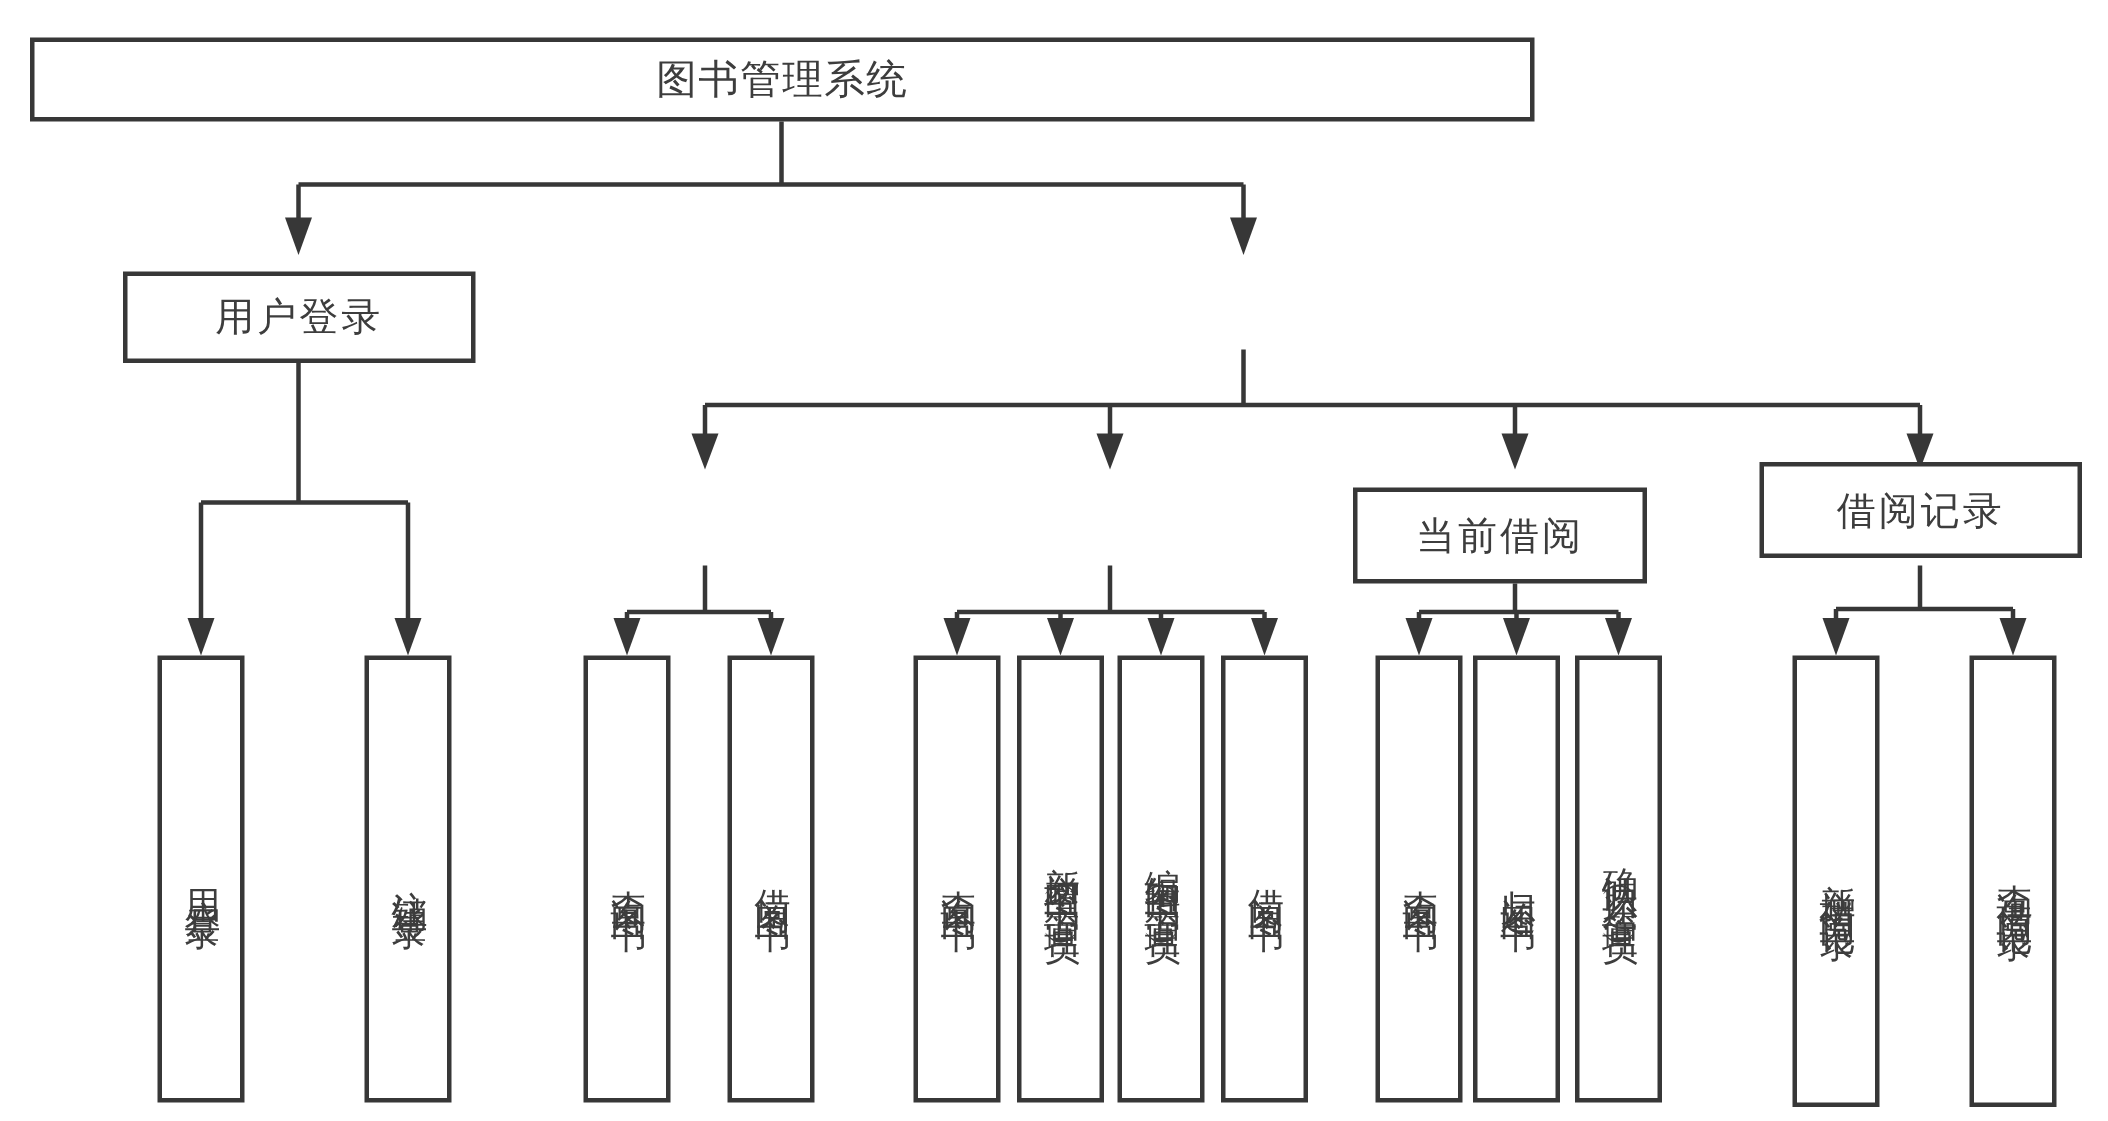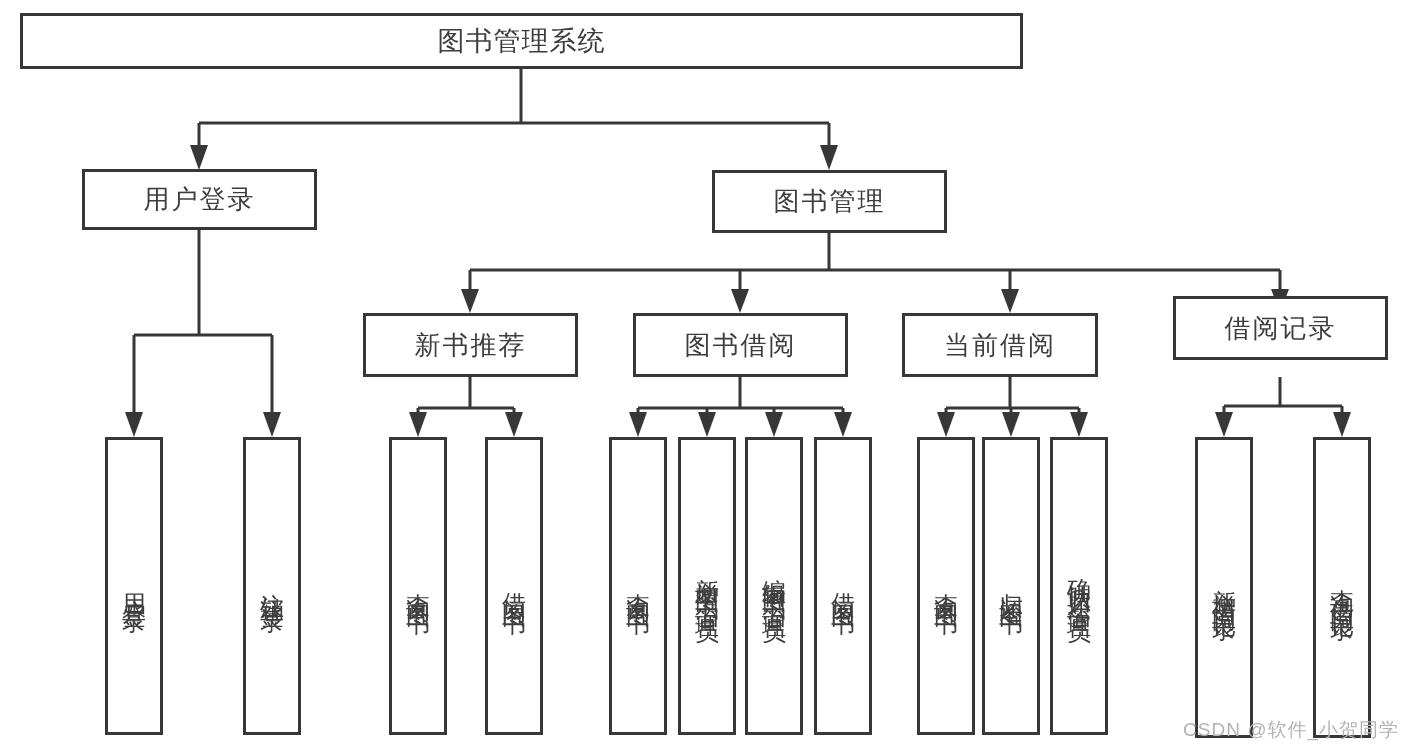--- a/index.html
+++ b/index.html
@@ -15,21 +15,21 @@
   .node{
     position:absolute;
     box-sizing:border-box;
     border:3px solid #373737;
     background:#ffffff;
     display:flex;align-items:center;justify-content:center;
     text-align:center;
     color:#3d3d3d;
     z-index:2;
   }
-  .node.h{font-size:26px;letter-spacing:2px;white-space:nowrap;}
+  .node.h{font-size:26px;letter-spacing:2px;white-space:nowrap;margin-top:12px;}
   .node.title{font-size:27px;letter-spacing:1px;}
   .node.v{
     writing-mode:vertical-rl;
     text-orientation:mixed;
     font-size:24px;
     letter-spacing:6px;
     line-height:1;
   }
   #watermark{
     position:absolute;
@@ -89,24 +89,21 @@
       <polygon points="1070,412 1088,412 1079,437"></polygon>
 
       <polygon points="1215,412 1233,412 1224,437"></polygon>
       <polygon points="1333,412 1351,412 1342,437"></polygon>
     </g>
   </svg>
 
   <div class="node h title" style="left:20px;top:13px;width:1003px;height:56px">图书管理系统</div>
 
   <div class="node h" style="left:82px;top:169px;width:235px;height:61px">用户登录</div>
-  <div class="node h" style="left:712px;top:170px;width:235px;height:63px">图书管理</div>
 
-  <div class="node h" style="left:363px;top:313px;width:215px;height:64px">新书推荐</div>
-  <div class="node h" style="left:633px;top:313px;width:215px;height:64px">图书借阅</div>
   <div class="node h" style="left:902px;top:313px;width:196px;height:64px">当前借阅</div>
   <div class="node h" style="left:1173px;top:296px;width:215px;height:64px">借阅记录</div>
 
   <div class="node v" style="left:105px;top:437px;width:58px;height:298px">用户登录</div>
   <div class="node v" style="left:243px;top:437px;width:58px;height:298px">注销登录</div>
 
   <div class="node v" style="left:389px;top:437px;width:58px;height:298px">查询图书</div>
   <div class="node v" style="left:485px;top:437px;width:58px;height:298px">借阅图书</div>
 
   <div class="node v" style="left:609px;top:437px;width:58px;height:298px">查询图书</div>
@@ -114,15 +111,14 @@
   <div class="node v" style="left:745px;top:437px;width:58px;height:298px">编辑图书（管理员）</div>
   <div class="node v" style="left:814px;top:437px;width:58px;height:298px">借阅图书</div>
 
   <div class="node v" style="left:917px;top:437px;width:58px;height:298px">查询图书</div>
   <div class="node v" style="left:982px;top:437px;width:58px;height:298px">归还图书</div>
   <div class="node v" style="left:1050px;top:437px;width:58px;height:298px">确认归还（管理员）</div>
 
   <div class="node v" style="left:1195px;top:437px;width:58px;height:301px">新增借阅记录</div>
   <div class="node v" style="left:1313px;top:437px;width:58px;height:301px">查询借阅记录</div>
 
-  <div id="watermark">CSDN @软件_小贺同学</div>
 
 </div>
 
 </body></html>

